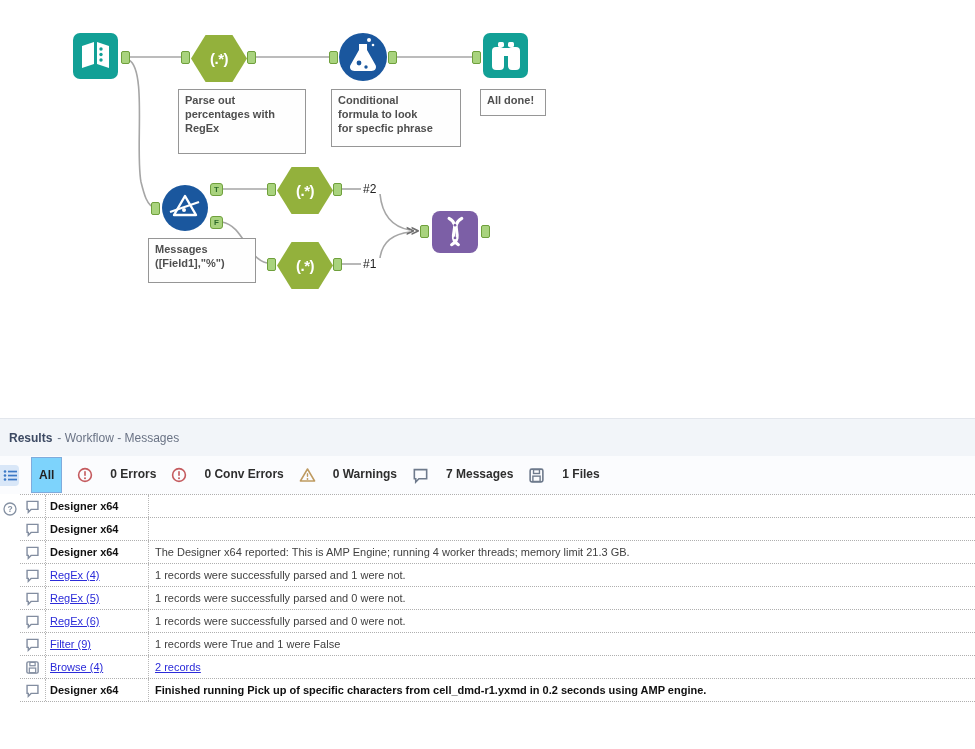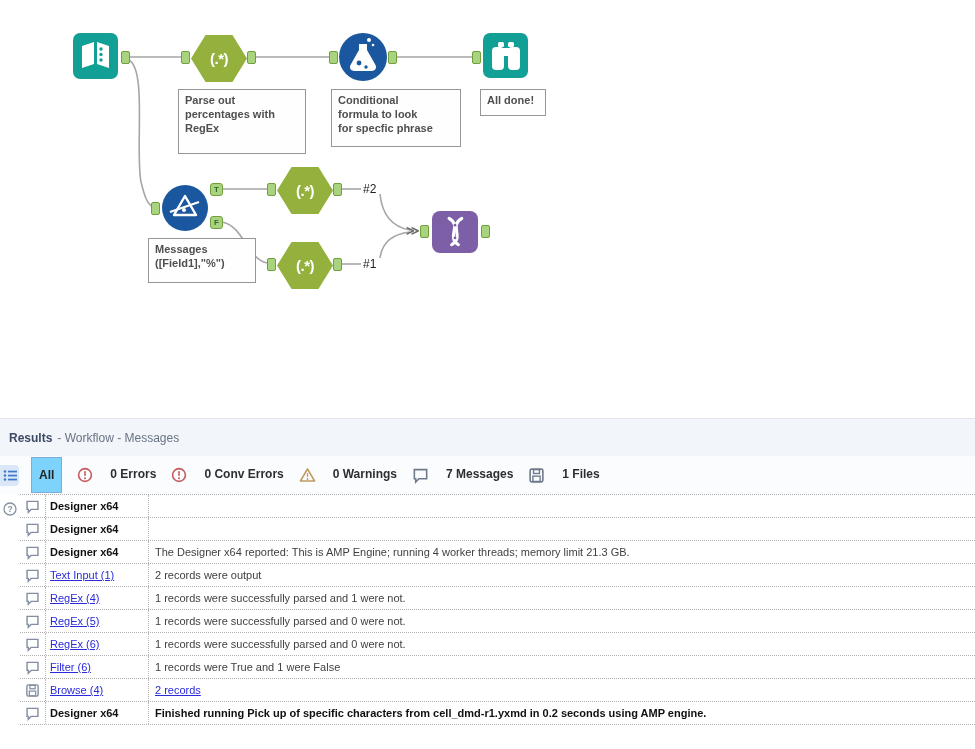--- a/index.html
+++ b/index.html
@@ -283,33 +283,20 @@
           <span>The Designer x64 reported: This is AMP Engine; running 4 worker threads; memory limit 21.3 GB.</span>
         </div>
       </div>
       <div class="trow">
         <div class="cell icon-cell">
           <svg width="15" height="15" viewBox="0 0 16 16">
             <use href="#ic-msg"></use>
           </svg>
         </div>
         <div class="cell source-cell">
-          <a class="msg-link">Text Input (1)</a>
-        </div>
-        <div class="cell message-cell">
-          <span>2 records were output</span>
-        </div>
-      </div>
-      <div class="trow">
-        <div class="cell icon-cell">
-          <svg width="15" height="15" viewBox="0 0 16 16">
-            <use href="#ic-msg"></use>
-          </svg>
-        </div>
-        <div class="cell source-cell">
           <a class="msg-link">RegEx (4)</a>
         </div>
         <div class="cell message-cell">
           <span>1 records were successfully parsed and 1 were not.</span>
         </div>
       </div>
       <div class="trow">
         <div class="cell icon-cell">
           <svg width="15" height="15" viewBox="0 0 16 16">
             <use href="#ic-msg"></use>
@@ -335,21 +322,21 @@
           <span>1 records were successfully parsed and 0 were not.</span>
         </div>
       </div>
       <div class="trow">
         <div class="cell icon-cell">
           <svg width="15" height="15" viewBox="0 0 16 16">
             <use href="#ic-msg"></use>
           </svg>
         </div>
         <div class="cell source-cell">
-          <a class="msg-link">Filter (6)</a>
+          <a class="msg-link">Filter (9)</a>
         </div>
         <div class="cell message-cell">
           <span>1 records were True and 1 were False</span>
         </div>
       </div>
       <div class="trow">
         <div class="cell icon-cell">
           <svg width="15" height="15" viewBox="0 0 16 16">
             <use href="#ic-file"></use>
           </svg>

